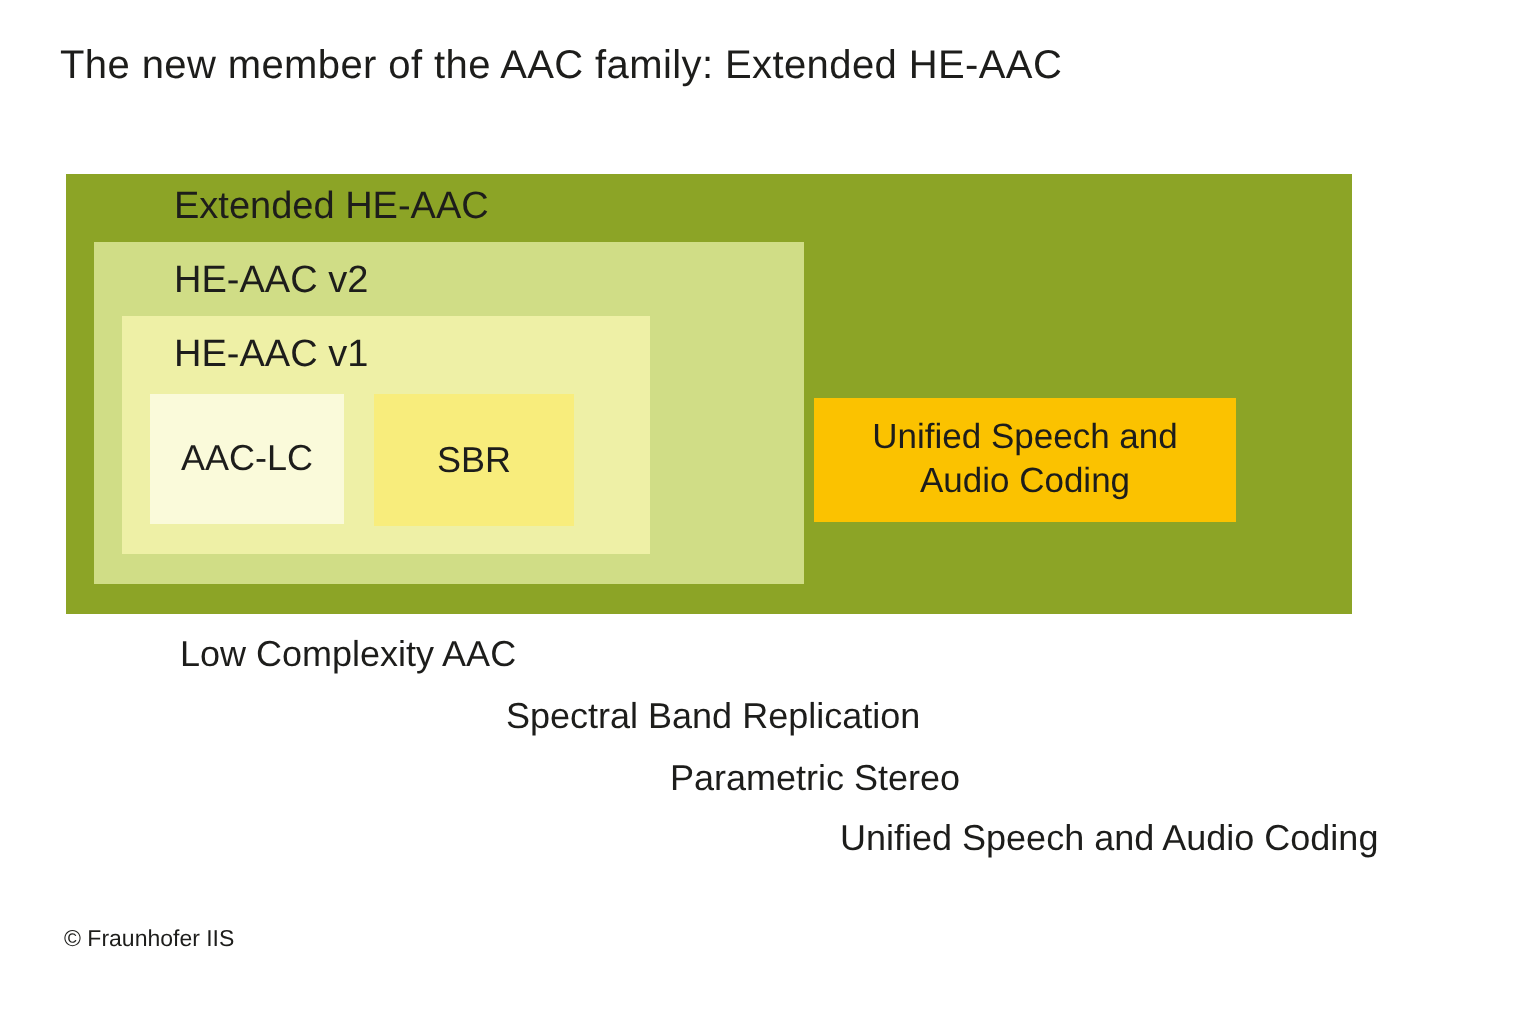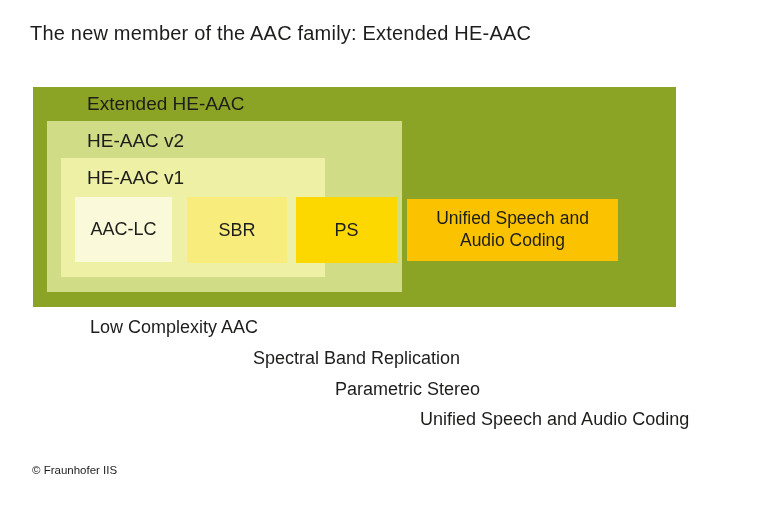--- a/index.html
+++ b/index.html
@@ -76,21 +76,20 @@
       <div class="lbl-v2">HE-AAC v2</div>
 
       <div class="box box-v1" style="background-color: rgb(238, 240, 166);">
         <div class="lbl-v1">HE-AAC v1</div>
 
         <div class="cell box-aaclc" style="background-color: rgb(250, 250, 218);">AAC-LC</div>
 
         <div class="cell box-sbr" style="background-color: rgb(248, 237, 124);">SBR</div>
       </div>
 
-      <div class="cell box-ps" style="background-color: rgb(253, 216, 0);">PS</div>
     </div>
 
     <div class="cell box-usac" style="background-color: rgb(251, 194, 0);">Unified Speech and Audio Coding</div>
   </div>
 
   <div class="legend-line legend-1">Low Complexity AAC</div>
   <div class="legend-line legend-2">Spectral Band Replication</div>
   <div class="legend-line legend-3">Parametric Stereo</div>
   <div class="legend-line legend-4">Unified Speech and Audio Coding</div>
 

